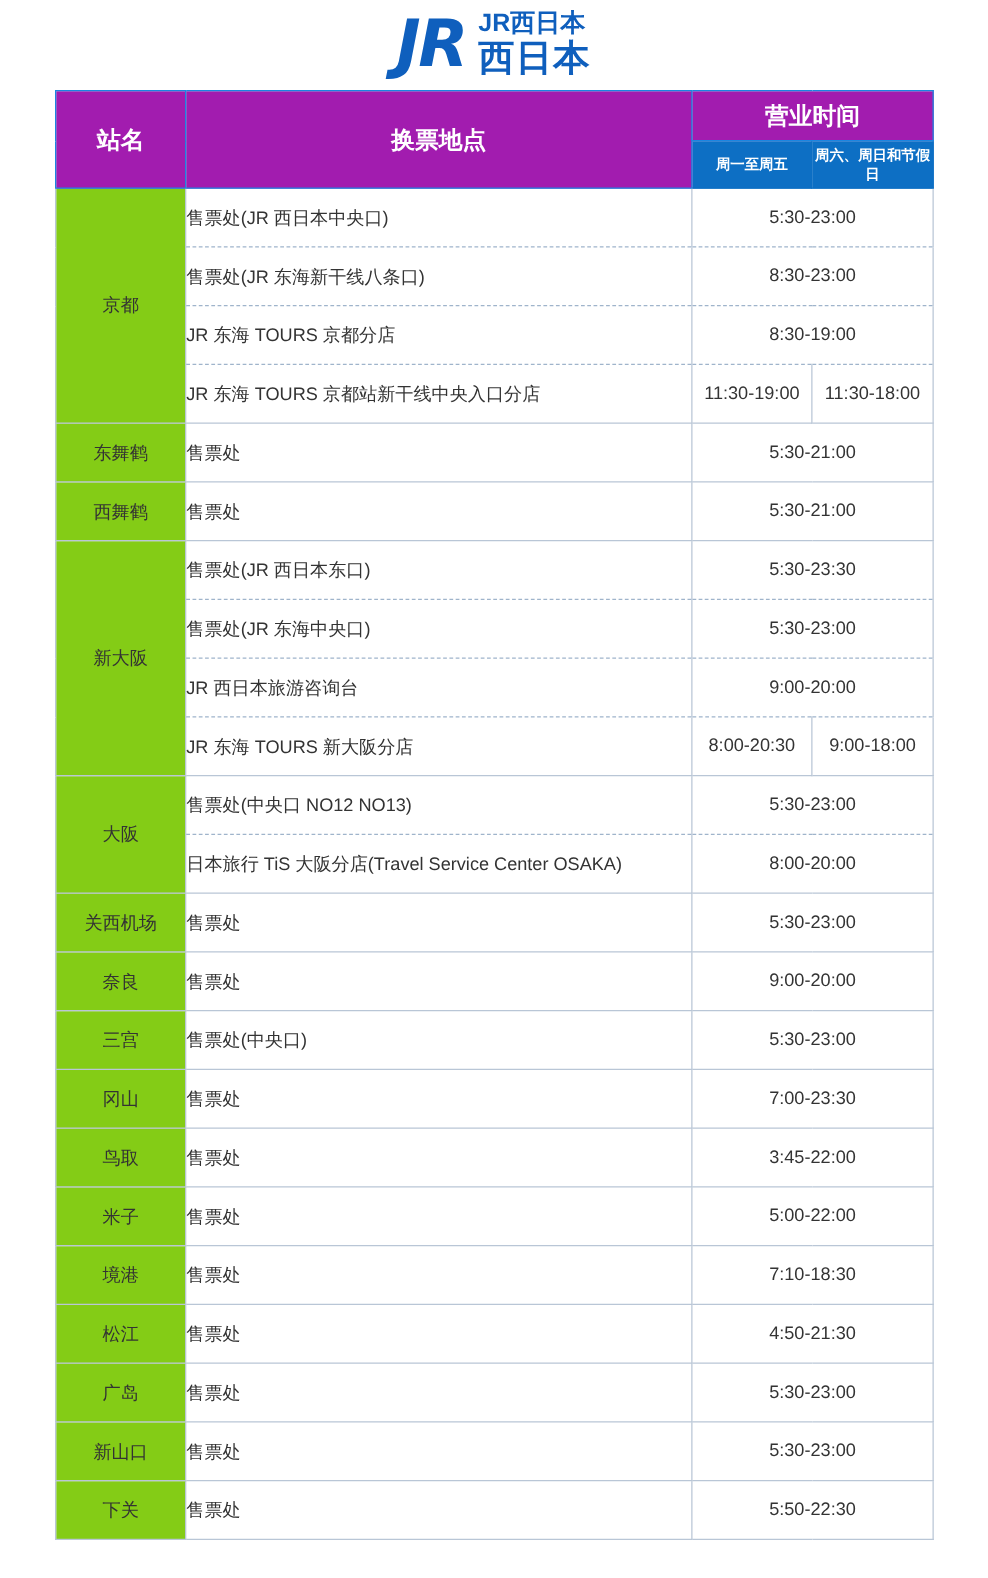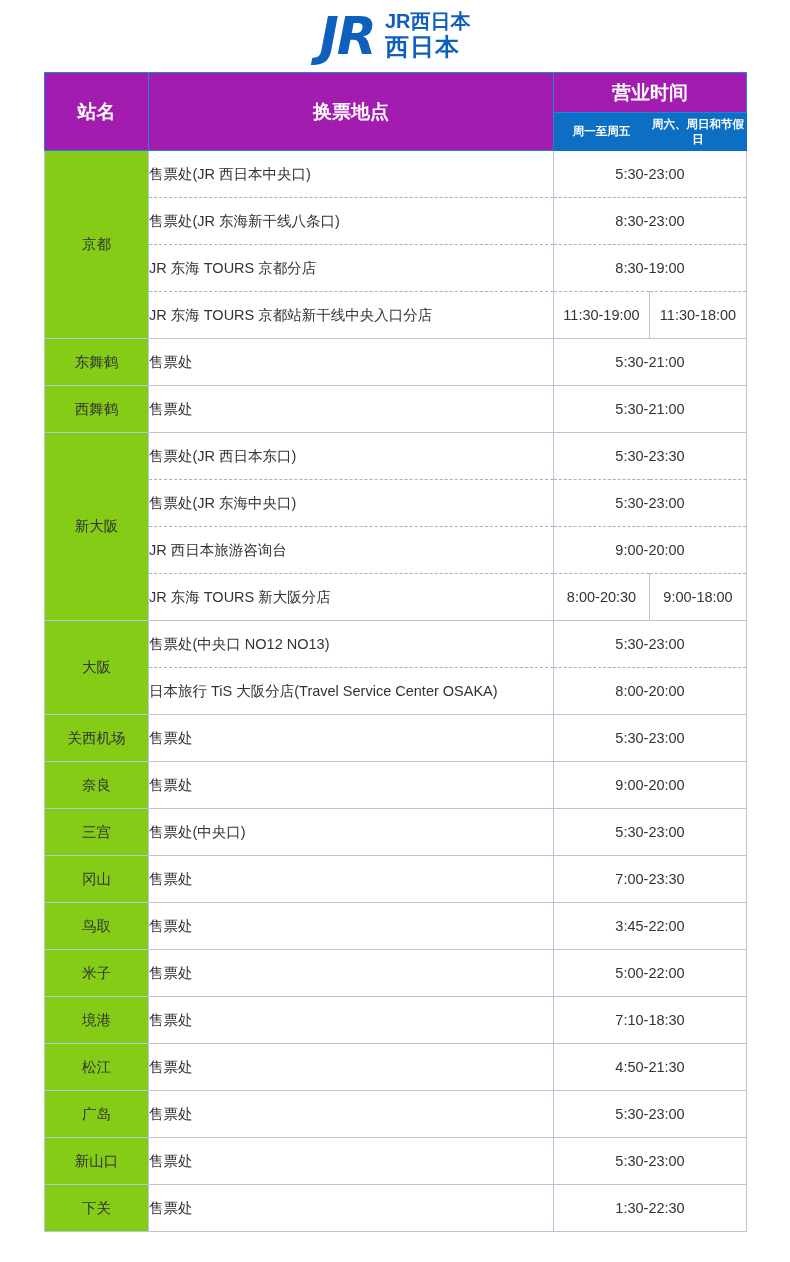--- a/index.html
+++ b/index.html
@@ -43,21 +43,21 @@
   }
   .logo-small {
     color: #0f5fbd;
     font-size: 20px;
     font-weight: bold;
     letter-spacing: 0px;
     margin-bottom: 4px;
   }
   .logo-big {
     color: #0f5fbd;
-    font-size: 24px;
+    font-size: 29px;
     font-weight: bold;
     letter-spacing: 1px;
   }
 
   
   .table-wrap {
     padding: 0 44px 0 44px;
   }
   table.jr {
     width: 702px;
@@ -254,19 +254,19 @@
             <td class="time" colspan="2">5:30-23:00</td>
           </tr>
           <tr>
             <td class="station" rowspan="1">新山口</td>
             <td class="place">售票处</td>
             <td class="time" colspan="2">5:30-23:00</td>
           </tr>
           <tr>
             <td class="station" rowspan="1">下关</td>
             <td class="place">售票处</td>
-            <td class="time" colspan="2">1:30-22:30</td>
+            <td class="time" colspan="2">5:50-22:30</td>
           </tr>
         </tbody>
     </table>
   </div>
 
 </div>
 
 </body></html>

